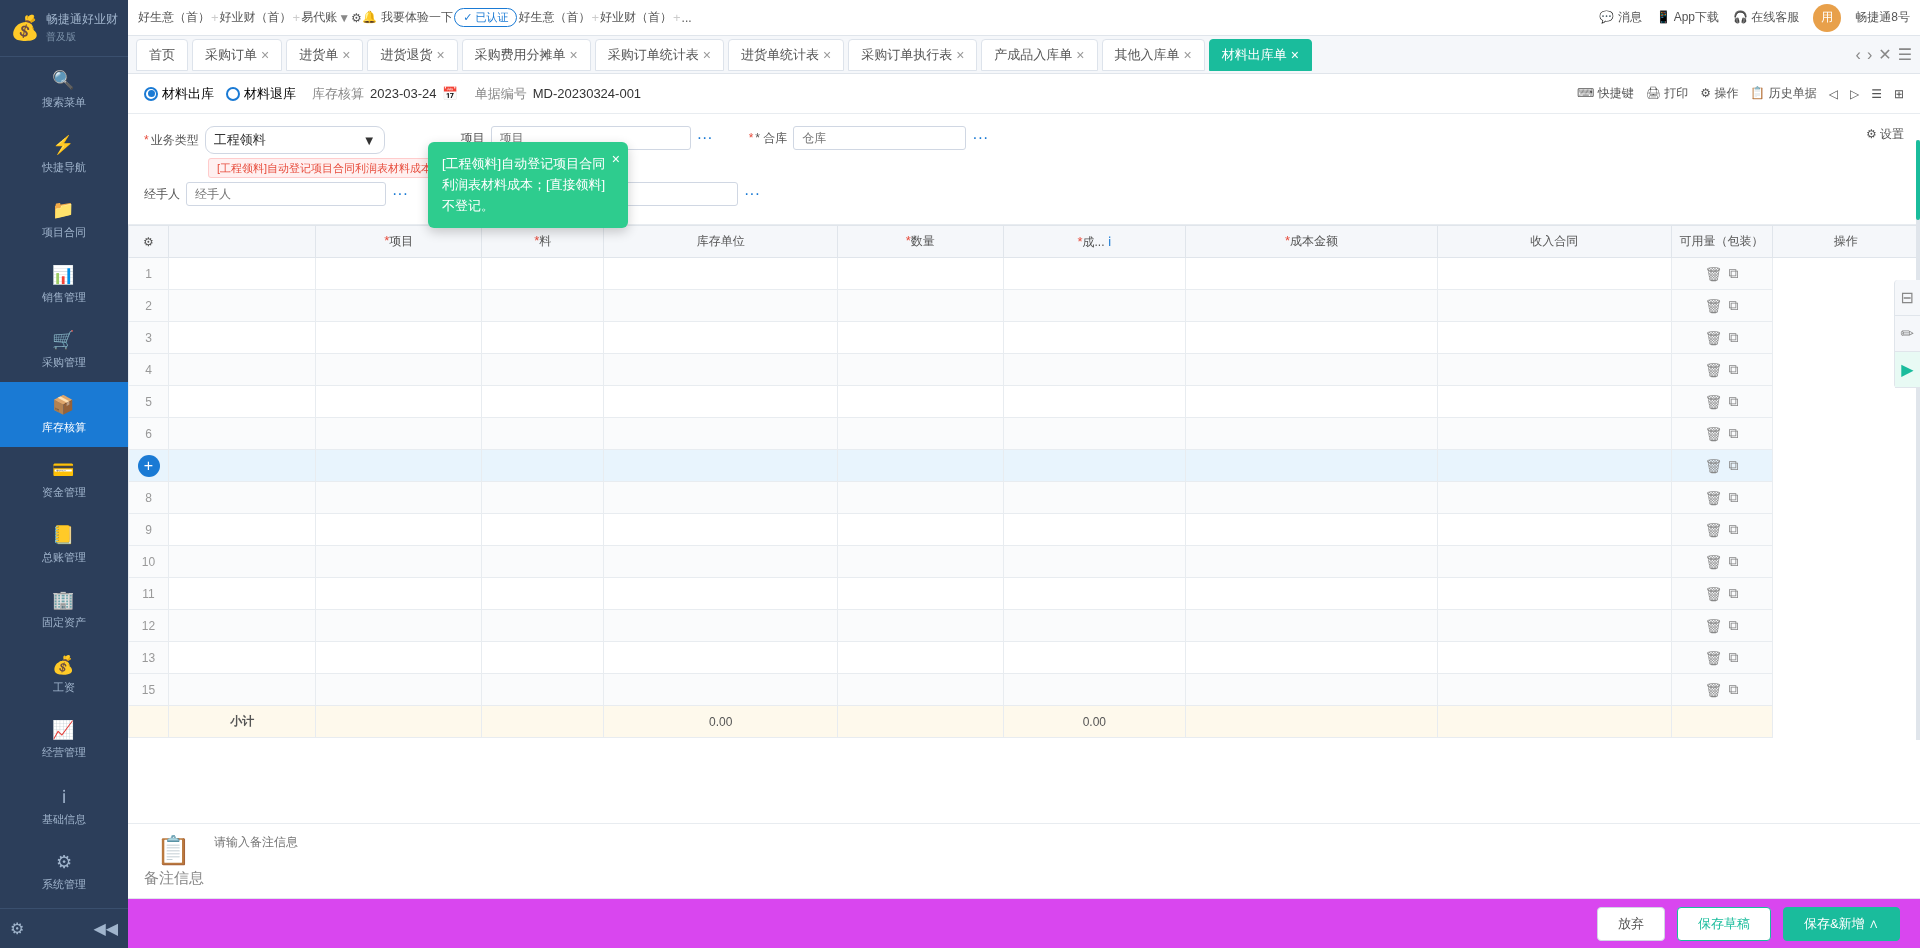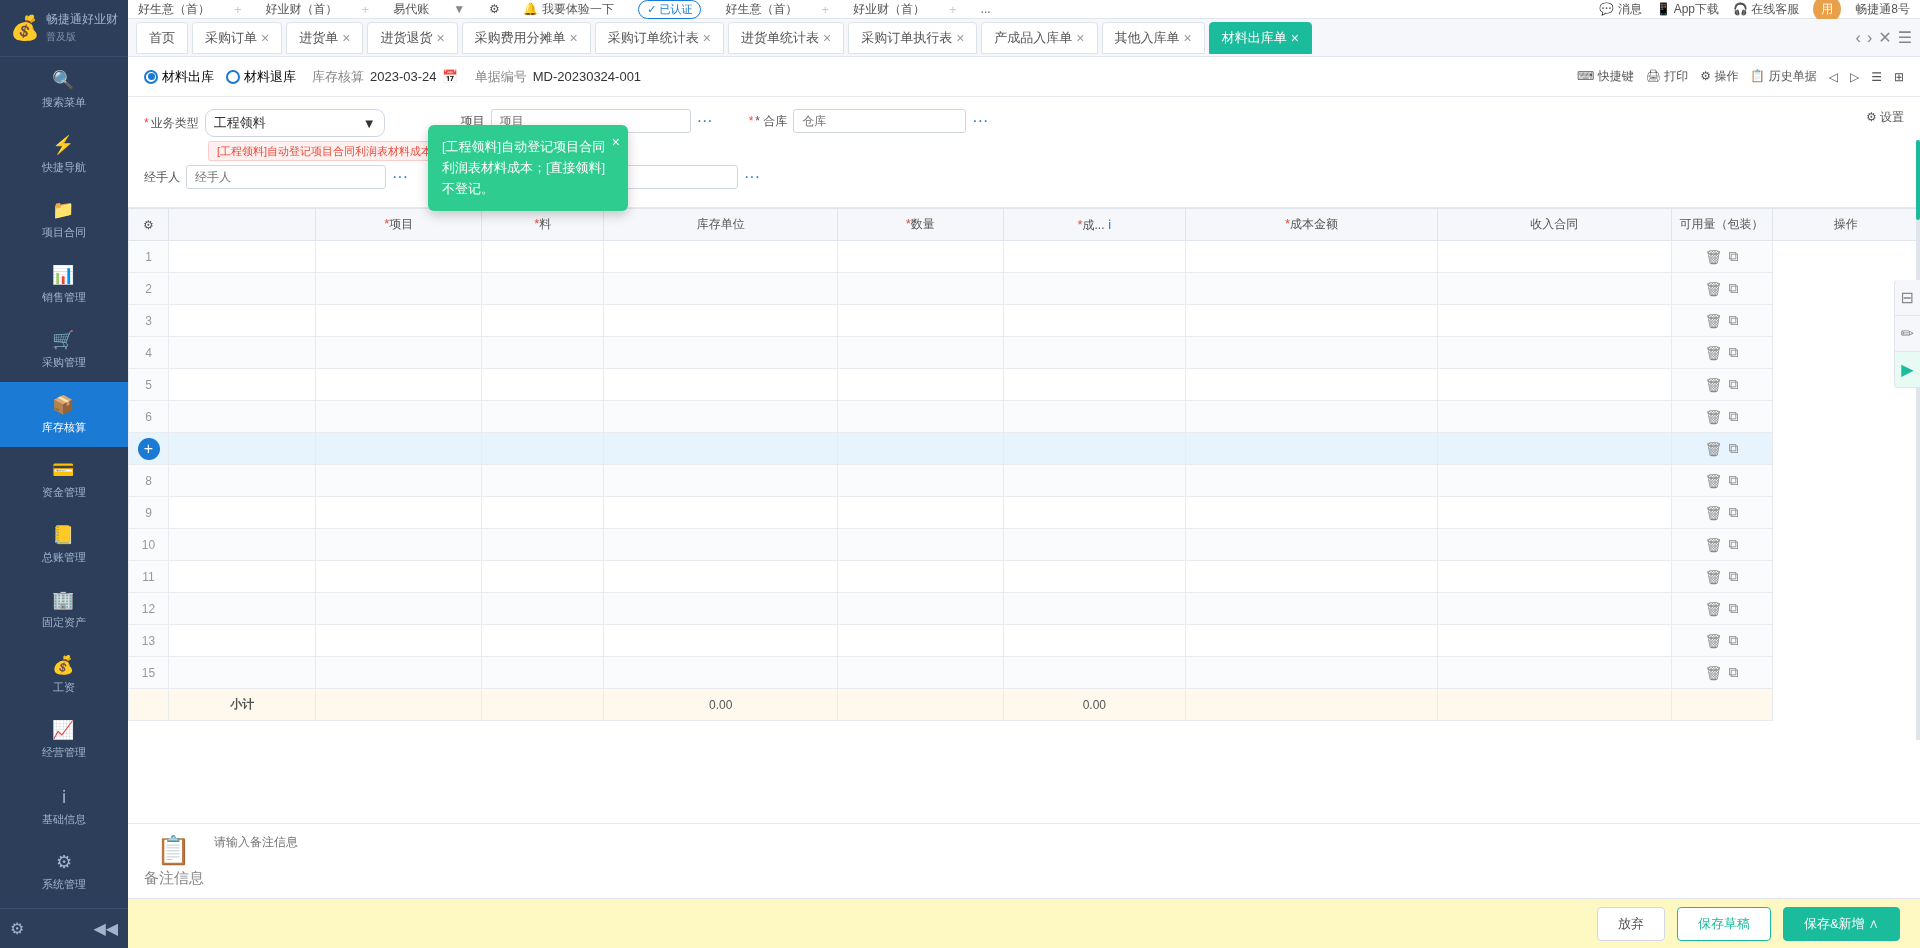--- a/index.html
+++ b/index.html
@@ -15,21 +15,21 @@
     .sidebar-item.active { background: #1a7ad4; color: #fff; }
     .sidebar-item .si-icon { font-size: 18px; margin-bottom: 4px; }
     .sidebar-item .si-label { font-size: 11px; text-align: center; }
     .sidebar-bottom { padding: 10px; display: flex; justify-content: space-between; border-top: 1px solid #3a4f6e; }
     .sidebar-bottom-icon { color: #a0b4cc; cursor: pointer; font-size: 16px; }
 
     
     .main { flex: 1; display: flex; flex-direction: column; overflow: hidden; }
 
     
-    .topbar { height: 19px; background: #fff; display: flex; align-items: center; padding: 0 10px; border-bottom: 1px solid #e0e5eb; gap: 24px; flex-shrink: 0; }
+    .topbar { height: 36px; background: #fff; display: flex; align-items: center; padding: 0 10px; border-bottom: 1px solid #e0e5eb; gap: 1px; flex-shrink: 0; }
     .topbar-item { font-size: 12px; color: #555; cursor: pointer; white-space: nowrap; }
     .topbar-sep { color: #ccc; }
     .topbar-right { margin-left: auto; display: flex; align-items: center; gap: 14px; }
     .topbar-right-item { font-size: 12px; color: #555; cursor: pointer; display: flex; align-items: center; gap: 3px; }
     .topbar-certified { color: #1a7ad4; border: 1px solid #1a7ad4; border-radius: 10px; padding: 1px 8px; font-size: 11px; }
     .user-avatar { width: 28px; height: 28px; border-radius: 50%; background: #e8a04a; display: flex; align-items: center; justify-content: center; color: #fff; font-size: 12px; }
 
     
     .tabbar { height: 38px; background: #f5f7fa; display: flex; align-items: center; padding: 0 8px; border-bottom: 1px solid #e0e5eb; gap: 2px; flex-shrink: 0; overflow-x: auto; }
     .tab { display: flex; align-items: center; gap: 4px; padding: 6px 12px; border: 1px solid #dde3eb; border-radius: 4px 4px 0 0; background: #fff; cursor: pointer; font-size: 12px; color: #555; white-space: nowrap; margin-right: 2px; }
@@ -86,21 +86,21 @@
     
     .subtotal-row td { background: #fef9ec; font-weight: 500; color: #555; }
 
     
     .notes-area { padding: 10px 16px; border-top: 1px solid #e8ecf0; display: flex; align-items: flex-start; gap: 10px; background: #fff; flex-shrink: 0; min-height: 60px; }
     .notes-icon { color: #1abc9c; font-size: 22px; display: flex; flex-direction: column; align-items: center; }
     .notes-label { font-size: 15px; color: #888; margin-top: 2px; }
     .notes-input { flex: 1; border: none; outline: none; font-size: 12px; color: #999; background: transparent; resize: none; }
 
     
-    .footer { height: 50px; background: #fef9c3; border-top: 1px solid #e0e5eb; display: flex; align-items: center; justify-content: flex-end; padding: 0 20px; gap: 12px; flex-shrink: 0; }
+    .footer { height: 50px; background: #d946ef; border-top: 1px solid #e0e5eb; display: flex; align-items: center; justify-content: flex-end; padding: 0 20px; gap: 12px; flex-shrink: 0; }
     .btn { padding: 7px 20px; border-radius: 4px; font-size: 13px; cursor: pointer; border: 1px solid transparent; }
     .btn-default { background: #fff; border-color: #d0d7e3; color: #555; }
     .btn-primary-outline { background: #fff; border-color: #1abc9c; color: #1abc9c; }
     .btn-primary { background: #1abc9c; color: #fff; border-color: #1abc9c; display: flex; align-items: center; gap: 4px; }
     .right-panel-icon { padding: 8px 6px; cursor: pointer; color: #888; font-size: 16px; border-bottom: 1px solid #e0e5eb; text-align: center; }
     .right-panel-icon.green { color: #1abc9c; background: #e8faf4; }
   </style>
 </head>
 <body>
 

